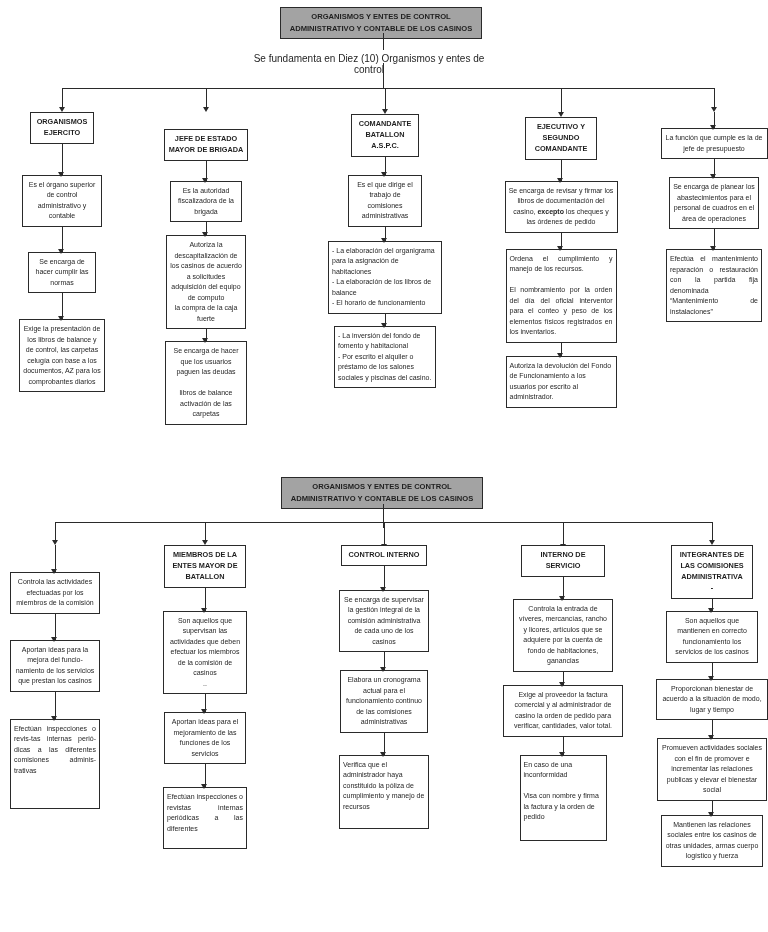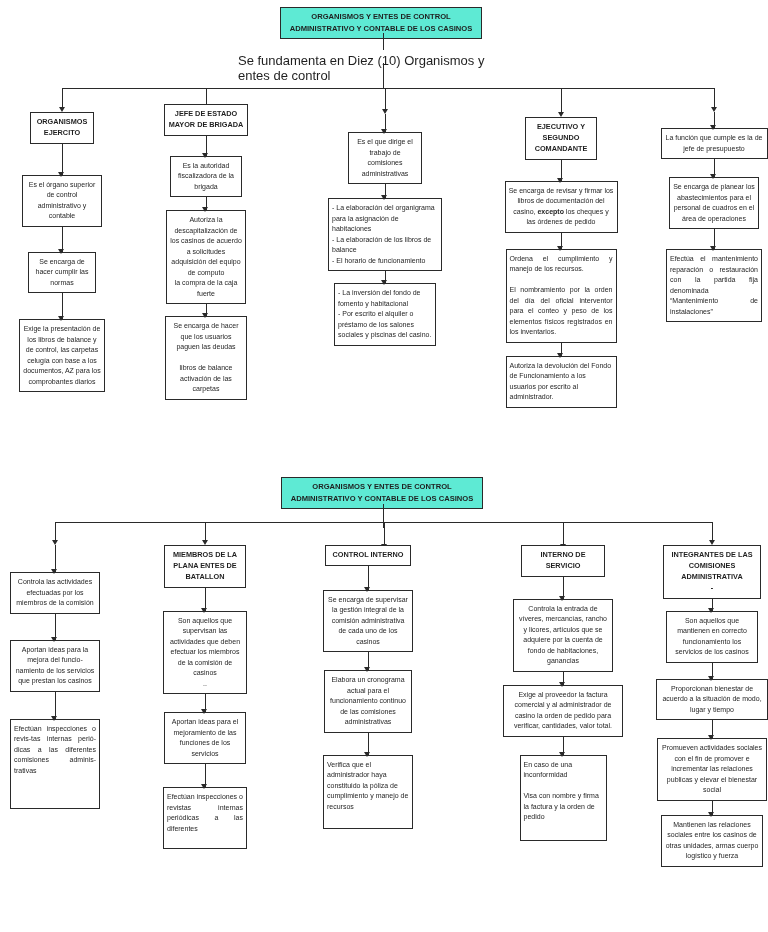--- a/index.html
+++ b/index.html
@@ -1,23 +1,23 @@
 <!DOCTYPE html>
 <html><head>
 <meta charset="utf-8">
 <style>
   html,body{margin:0;padding:0;background:#ffffff;}
   .page{position:relative;width:768px;height:932px;background:#fff;overflow:hidden;
         font-family:"Liberation Sans","DejaVu Sans",sans-serif;color:#1f1f1f;}
   .sec{position:absolute;left:0;width:768px;}
   #sec1{top:0;height:470px;}
   #sec2{top:470px;height:462px;}
-  .titlebox{position:absolute;border:1.7px solid #2a2a2a;background:#5eead4;font-weight:bold;
+  .titlebox{position:absolute;border:1.7px solid #2a2a2a;background:#a3a3a3;font-weight:bold;
             text-align:center;font-size:7.6px;line-height:1.55;padding:3px 6px;box-sizing:border-box;}
-  .subtitle{position:absolute;font-size:13px;}
+  .subtitle{position:absolute;font-size:10px;text-align:center;}
   .vline{position:absolute;width:0;border-left:1.4px solid #2a2a2a;}
   .hline{position:absolute;height:0;border-top:1.4px solid #2a2a2a;}
   .col{position:absolute;display:flex;flex-direction:column;align-items:center;}
   .bx{border:1.3px solid #2a2a2a;background:#fff;font-size:7px;line-height:1.5;
       padding:4px 3px;text-align:center;white-space:pre-line;box-sizing:border-box;flex:none;}
   .hd{border-width:1.7px;font-weight:bold;font-size:7.3px;padding:4px 2px;}
   .lft{text-align:left;}
   .just{text-align:justify;text-align-last:left;}
   .arr{width:0;border-left:1.3px solid #2a2a2a;position:relative;flex:none;}
   .arr::after{content:"";position:absolute;left:-4.3px;bottom:-2px;width:0;height:0;
@@ -45,34 +45,35 @@
     <div class="col" style="left:14px;top:112px;width:96px">
       <div class="bx hd" style="width:64px">ORGANISMOS EJERCITO</div>
       <div class="arr" style="height:31px"></div>
       <div class="bx" style="width:80px">Es el órgano superior de control administrativo y contable</div>
       <div class="arr" style="height:25px"></div>
       <div class="bx" style="width:68px">Se encarga de hacer cumplir las normas</div>
       <div class="arr" style="height:26px"></div>
       <div class="bx" style="width:86px">Exige la presentación de los libros de balance y de control, las carpetas celugía con base a los documentos, AZ para los comprobantes diarios</div>
     </div>
 
-    <div class="col" style="left:158px;top:104px;width:96px">
+    <div class="col" style="left:158px;top:129px;width:96px">
       <div class="bx hd" style="width:84px">JEFE DE ESTADO MAYOR DE BRIGADA</div>
       <div class="arr" style="height:20px"></div>
       <div class="bx" style="width:72px">Es la autoridad fiscalizadora de la brigada</div>
       <div class="arr" style="height:13px"></div>
       <div class="bx" style="width:80px">Autoriza la descapitalización de los casinos de acuerdo a solicitudes adquisición del equipo de computo
 la compra de la caja fuerte</div>
       <div class="arr" style="height:12px"></div>
       <div class="bx" style="width:82px">Se encarga de hacer que los usuarios paguen las deudas
 
 libros de balance activación de las carpetas</div>
     </div>
 
     <div class="col" style="left:327px;top:114px;width:116px">
+      <div class="bx hd" style="width:68px">COMANDANTE BATALLON A.S.P.C.</div>
       <div class="arr" style="height:18px"></div>
       <div class="bx" style="width:74px">Es el que dirige el trabajo de comisiones administrativas</div>
       <div class="arr" style="height:14px"></div>
       <div class="bx lft" style="width:114px">- La elaboración del organigrama para la asignación de habitaciones
 - La elaboración de los libros de balance
 - El horario de funcionamiento</div>
       <div class="arr" style="height:12px"></div>
       <div class="bx lft" style="width:102px">- La inversión del fondo de fomento y habitacional
 - Por escrito el alquiler o préstamo de los salones sociales y piscinas del casino.</div>
     </div>
@@ -112,31 +113,31 @@
     <div class="col" style="left:8px;top:75px;width:94px">
       <div class="arr" style="height:27px"></div>
       <div class="bx" style="width:90px">Controla las actividades efectuadas por los miembros de la comisión</div>
       <div class="arr" style="height:26px"></div>
       <div class="bx" style="width:90px">Aportan ideas para la mejora del funcio-namiento de los servicios que prestan los casinos</div>
       <div class="arr" style="height:27px"></div>
       <div class="bx just" style="width:90px;min-height:90px">Efectúan inspecciones o revis-tas internas perió-dicas a las diferentes comisiones adminis-trativas</div>
     </div>
 
     <div class="col" style="left:158px;top:75px;width:94px">
-      <div class="bx hd" style="width:82px">MIEMBROS DE LA PLANA ENTES DE BATALLON</div>
+      <div class="bx hd" style="width:82px">MIEMBROS DE LA ENTES MAYOR DE BATALLON</div>
       <div class="arr" style="height:23px"></div>
       <div class="bx" style="width:84px">Son aquellos que supervisan las actividades que deben efectuar los miembros de la comisión de casinos
 ..</div>
       <div class="arr" style="height:18px"></div>
       <div class="bx" style="width:82px">Aportan ideas para el mejoramiento de las funciones de los servicios</div>
       <div class="arr" style="height:23px"></div>
       <div class="bx just" style="width:84px;min-height:62px">Efectúan inspecciones o revistas internas periódicas a las diferentes</div>
     </div>
 
-    <div class="col" style="left:318px;top:75px;width:100px">
+    <div class="col" style="left:334px;top:75px;width:100px">
       <div class="bx hd" style="width:86px">CONTROL INTERNO</div>
       <div class="arr" style="height:24px"></div>
       <div class="bx" style="width:90px">Se encarga de supervisar la gestión integral de la comisión administrativa de cada uno de los casinos</div>
       <div class="arr" style="height:18px"></div>
       <div class="bx" style="width:88px">Elabora un cronograma actual para el funcionamiento continuo de las comisiones administrativas</div>
       <div class="arr" style="height:22px"></div>
       <div class="bx lft" style="width:90px;min-height:74px">Verifica que el administrador haya constituido la póliza de cumplimiento y manejo de recursos</div>
     </div>
 
     <div class="col" style="left:502px;top:75px;width:122px">
@@ -145,21 +146,21 @@
       <div class="bx" style="width:100px">Controla la entrada de víveres, mercancías, rancho y licores, artículos que se adquiere por la cuenta de fondo de habitaciones, ganancias</div>
       <div class="arr" style="height:13px"></div>
       <div class="bx" style="width:120px">Exige al proveedor la factura comercial y al administrador de casino la orden de pedido para verificar, cantidades, valor total.</div>
       <div class="arr" style="height:18px"></div>
       <div class="bx lft" style="width:87px;min-height:86px">En caso de una inconformidad
 
 Visa con nombre y firma la factura y la orden de pedido</div>
     </div>
 
     <div class="col" style="left:656px;top:75px;width:112px">
-      <div class="bx hd" style="width:98px">INTEGRANTES DE LAS COMISIONES ADMINISTRATIVA
+      <div class="bx hd" style="width:82px">INTEGRANTES DE LAS COMISIONES ADMINISTRATIVA
 -</div>
       <div class="arr" style="height:12px"></div>
       <div class="bx" style="width:92px">Son aquellos que mantienen en correcto funcionamiento los servicios de los casinos</div>
       <div class="arr" style="height:16px"></div>
       <div class="bx" style="width:112px">Proporcionan bienestar de acuerdo a la situación de modo, lugar y tiempo</div>
       <div class="arr" style="height:18px"></div>
       <div class="bx" style="width:110px">Promueven actividades sociales con el fin de promover e incrementar las relaciones publicas y elevar el bienestar social</div>
       <div class="arr" style="height:14px"></div>
       <div class="bx" style="width:102px">Mantienen las relaciones sociales entre los casinos de otras unidades, armas cuerpo logístico y fuerza</div>
     </div>

